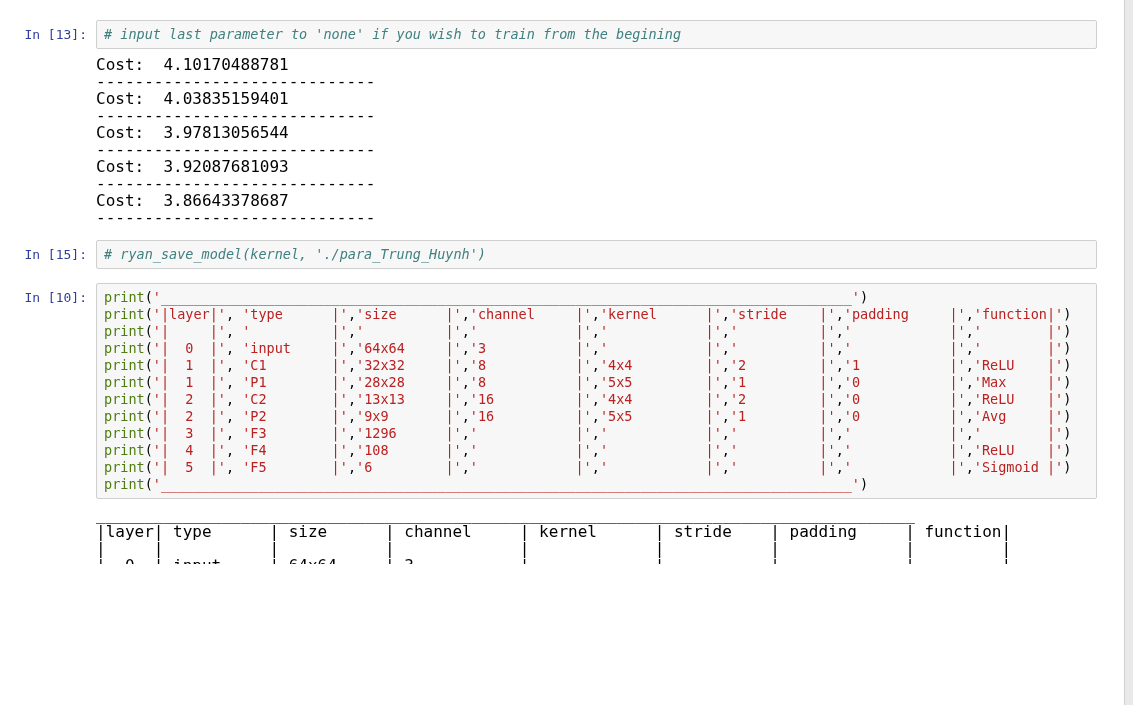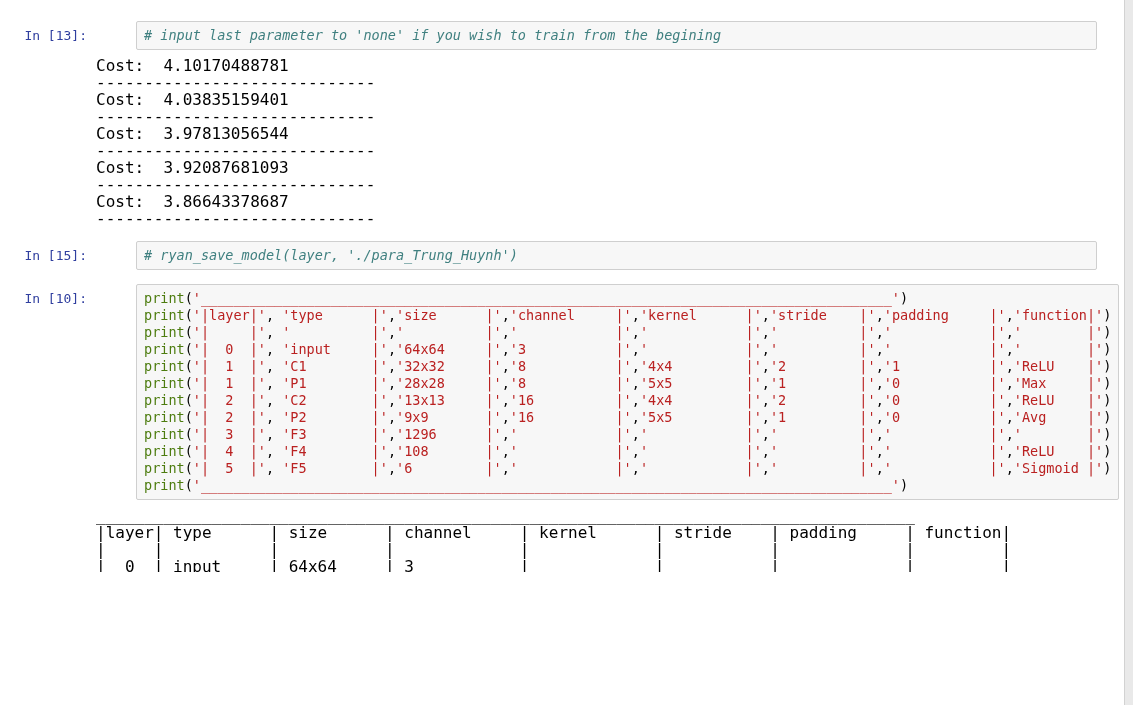--- a/index.html
+++ b/index.html
@@ -6,24 +6,24 @@
     margin: 0;
     padding: 0;
     background: #ffffff;
     width: 1133px;
     height: 705px;
     overflow: hidden;
     font-family: "Liberation Sans", sans-serif;
   }
   .notebook {
     position: absolute;
-    top: 8px; left: 0;
+    top: 0; left: 0;
     width: 1125px;
     height: 564px;
-    padding-top: 13px;
+    padding-top: 20px;
     box-sizing: border-box;
     overflow: hidden;
   }
   .cell { margin-bottom: 14px; }
   .input-row { display: flex; align-items: flex-start; }
   .output-row { display: flex; align-items: flex-start; padding-top: 7px; }
   .prompt {
     width: 96px;
     min-width: 96px;
     box-sizing: border-box;
@@ -40,21 +40,20 @@
   .output-prompt { color: #D84315; }
   .input-area {
     flex: 1;
     background: #F7F7F7;
     border: 1px solid #CFCFCF;
     border-radius: 2px;
     padding: 5px 7px;
     margin-right: 28px;
     min-height: 17px;
     cursor: text;
-    margin-left: 40px;
   }
   .code-line {
     font-family: "DejaVu Sans Mono", monospace;
     font-size: 13.5px;
     line-height: 17px;
     white-space: pre;
     color: #000;
   }
   .output-text {
     margin: 0;
@@ -100,21 +99,21 @@
 Cost:  3.92087681093
 -----------------------------
 Cost:  3.86643378687
 -----------------------------</pre>
       </div>
     </div>
     <div class="cell">
       <div class="input-row">
         <div class="prompt input-prompt">In [15]:</div>
         <div class="input-area">
-          <div class="code-line"><span class="tok-comment"># ryan_save_model(layer, './para_Trung_Huynh')</span></div>
+          <div class="code-line"><span class="tok-comment"># ryan_save_model(kernel, './para_Trung_Huynh')</span></div>
         </div>
       </div>
     </div>
     <div class="cell">
       <div class="input-row">
         <div class="prompt input-prompt">In [10]:</div>
         <div class="input-area">
           <div class="code-line"><span class="tok-builtin">print</span><span class="tok-plain">(</span><span class="tok-string">'_____________________________________________________________________________________'</span><span class="tok-plain">)</span></div>
           <div class="code-line"><span class="tok-builtin">print</span><span class="tok-plain">(</span><span class="tok-string">'|layer|'</span><span class="tok-plain">, </span><span class="tok-string">'type      |'</span><span class="tok-plain">,</span><span class="tok-string">'size      |'</span><span class="tok-plain">,</span><span class="tok-string">'channel     |'</span><span class="tok-plain">,</span><span class="tok-string">'kernel      |'</span><span class="tok-plain">,</span><span class="tok-string">'stride    |'</span><span class="tok-plain">,</span><span class="tok-string">'padding     |'</span><span class="tok-plain">,</span><span class="tok-string">'function|'</span><span class="tok-plain">)</span></div>
           <div class="code-line"><span class="tok-builtin">print</span><span class="tok-plain">(</span><span class="tok-string">'|     |'</span><span class="tok-plain">, </span><span class="tok-string">'          |'</span><span class="tok-plain">,</span><span class="tok-string">'          |'</span><span class="tok-plain">,</span><span class="tok-string">'            |'</span><span class="tok-plain">,</span><span class="tok-string">'            |'</span><span class="tok-plain">,</span><span class="tok-string">'          |'</span><span class="tok-plain">,</span><span class="tok-string">'            |'</span><span class="tok-plain">,</span><span class="tok-string">'        |'</span><span class="tok-plain">)</span></div>

